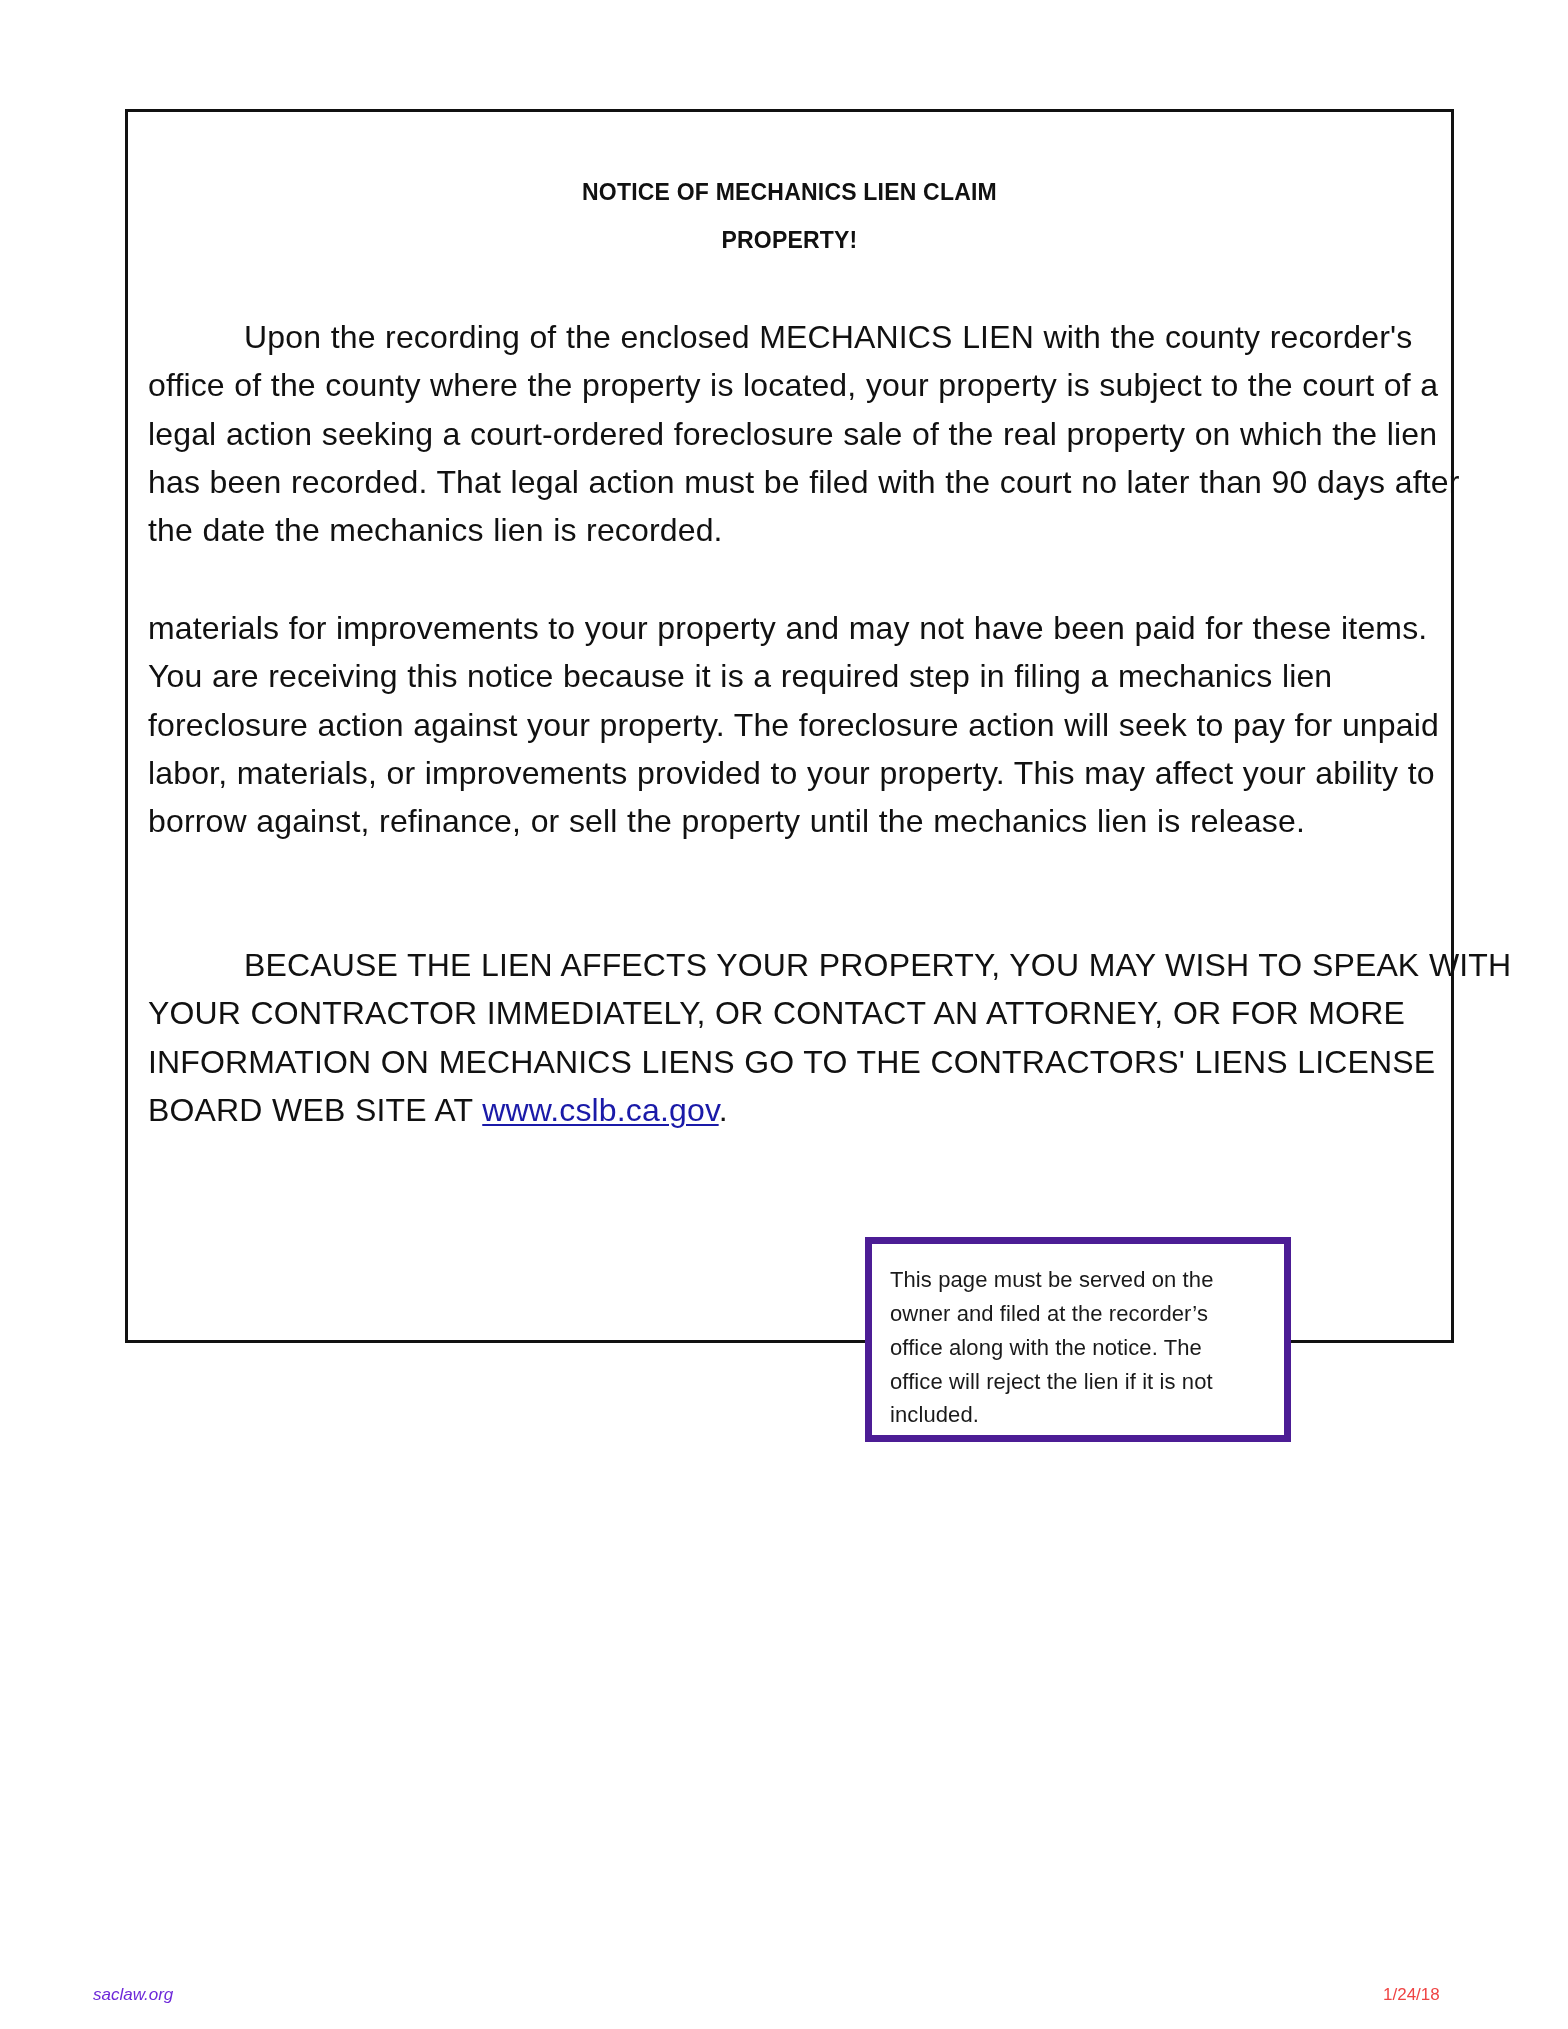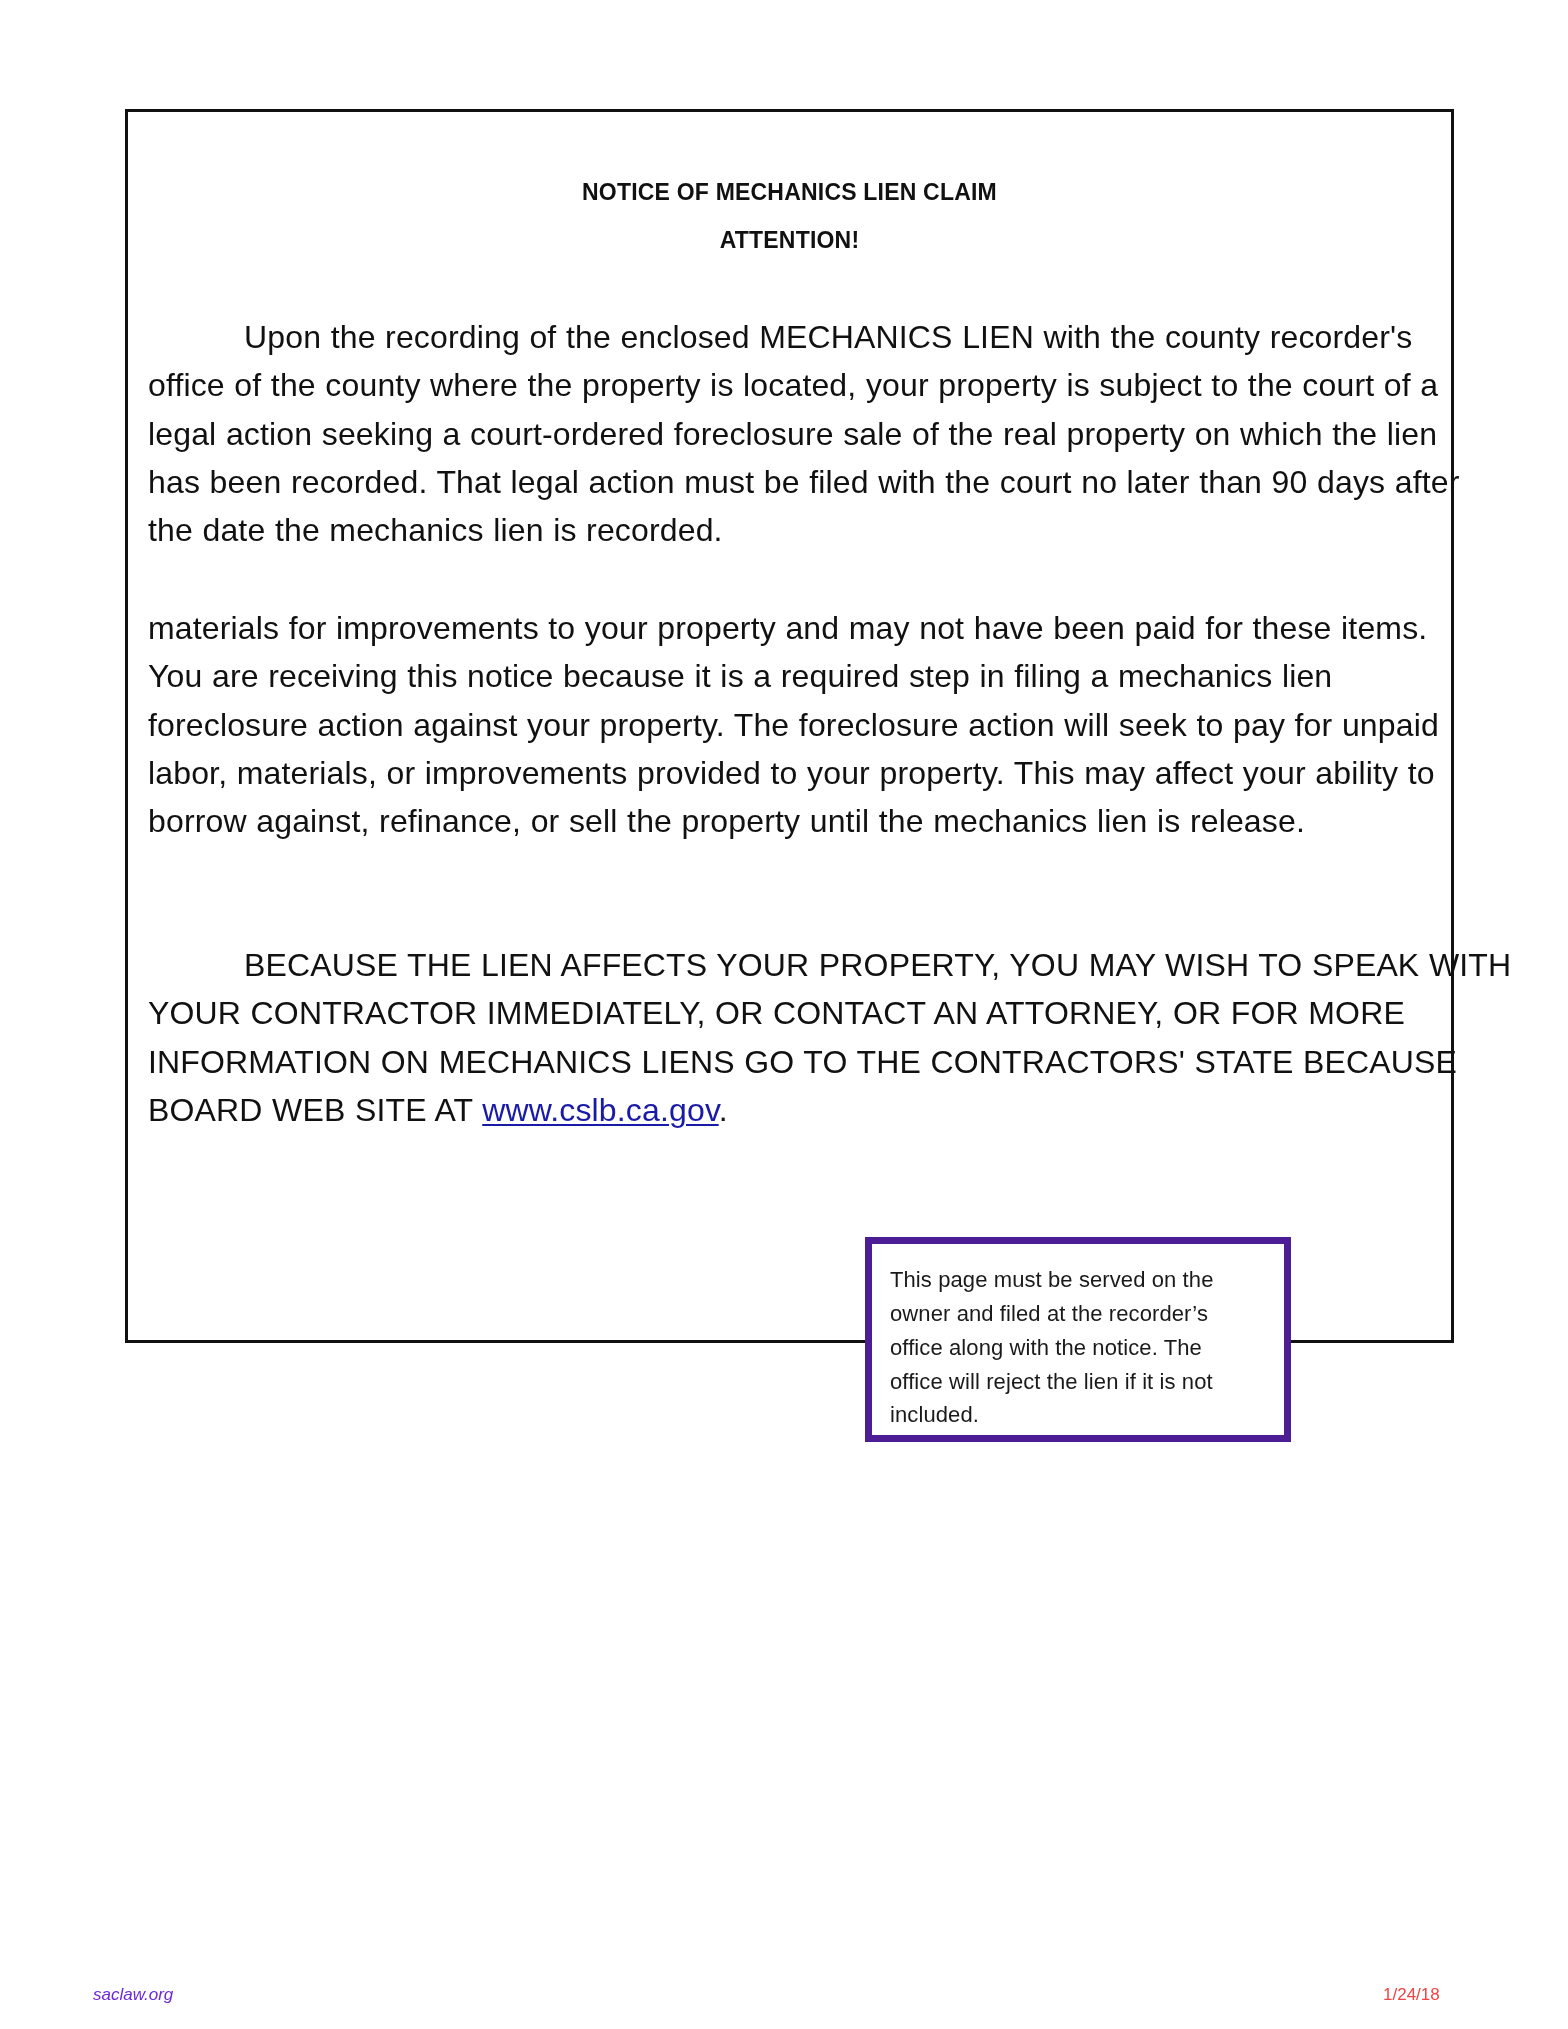--- a/index.html
+++ b/index.html
@@ -102,42 +102,42 @@
       font-size: 17px;
       color: #ef4444;
       line-height: 1;
     }
   </style>
 </head>
 <body>
 
 <div class="notice-box">
   <div class="title title-1">NOTICE OF MECHANICS LIEN CLAIM</div>
-  <div class="title title-2">ATTENTION!</div>
+  <div class="title title-2">PROPERTY!</div>
 
   <div class="para para-1">
     <span class="line indent">Upon the recording of the enclosed MECHANICS LIEN with the county recorder's</span>
     <span class="line">office of the county where the property is located, your property is subject to the court of a</span>
     <span class="line">legal action seeking a court-ordered foreclosure sale of the real property on which the lien</span>
     <span class="line">has been recorded. That legal action must be filed with the court no later than 90 days after</span>
     <span class="line">the date the mechanics lien is recorded.</span>
   </div>
 
   <div class="para para-2">
     <span class="line">materials for improvements to your property and may not have been paid for these items.</span>
     <span class="line">You are receiving this notice because it is a required step in filing a mechanics lien</span>
     <span class="line">foreclosure action against your property. The foreclosure action will seek to pay for unpaid</span>
     <span class="line">labor, materials, or improvements provided to your property. This may affect your ability to</span>
     <span class="line">borrow against, refinance, or sell the property until the mechanics lien is release.</span>
   </div>
 
   <div class="para para-3">
     <span class="line indent">BECAUSE THE LIEN AFFECTS YOUR PROPERTY, YOU MAY WISH TO SPEAK WITH</span>
     <span class="line">YOUR CONTRACTOR IMMEDIATELY, OR CONTACT AN ATTORNEY, OR FOR MORE</span>
-    <span class="line">INFORMATION ON MECHANICS LIENS GO TO THE CONTRACTORS' STATE BECAUSE</span>
+    <span class="line">INFORMATION ON MECHANICS LIENS GO TO THE CONTRACTORS' LIENS LICENSE</span>
     <span class="line"><span>BOARD WEB SITE AT </span><a class="link">www.cslb.ca.gov</a><span>.</span></span>
   </div>
 </div>
 
 <div class="red-note">
   <span class="note-line" style="top: 25px;">This page must be served on the</span>
   <span class="note-line" style="top: 59px;">owner and filed at the recorder’s</span>
   <span class="note-line" style="top: 93px;">office along with the notice. The</span>
   <span class="note-line" style="top: 127px;">office will reject the lien if it is not</span>
   <span class="note-line" style="top: 160px;">included.</span>

